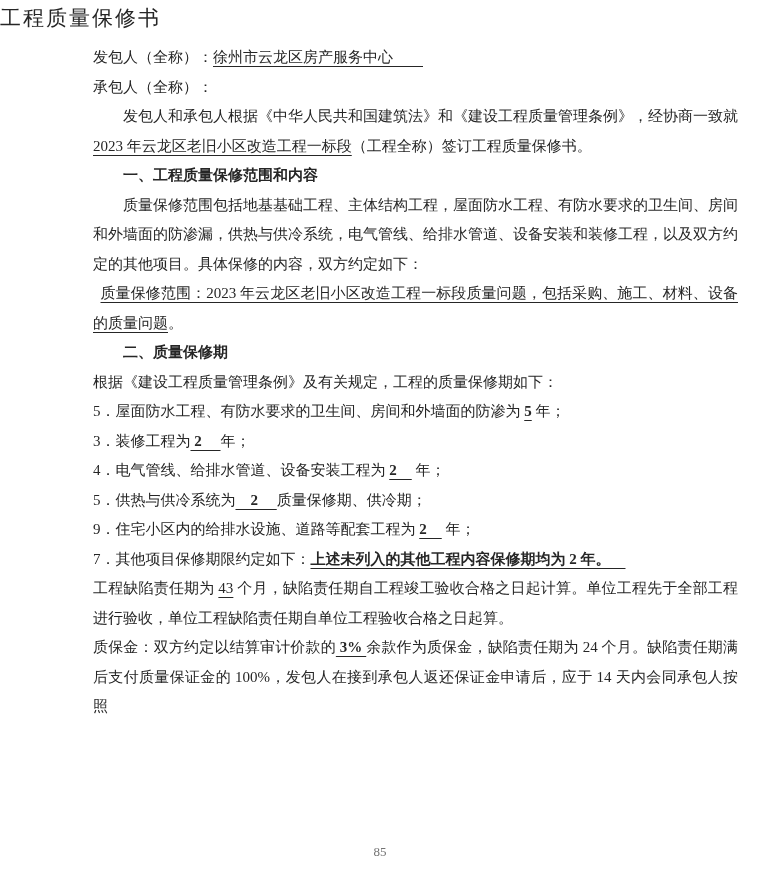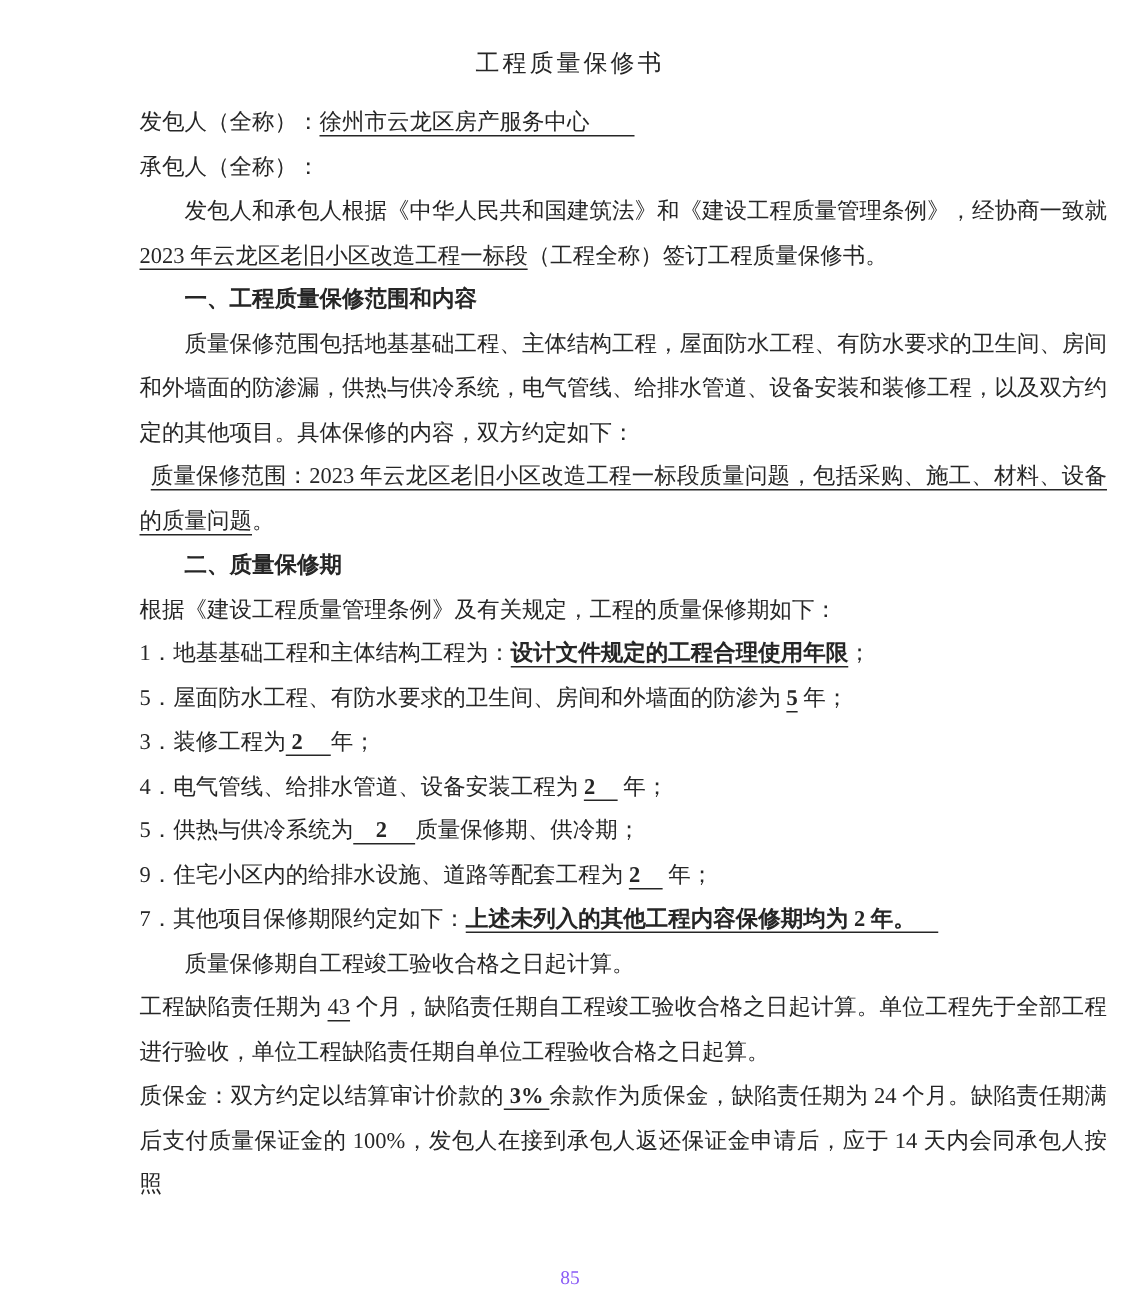--- a/index.html
+++ b/index.html
@@ -12,24 +12,24 @@
     width: 760px;
     height: 870px;
     background: #ffffff;
     color: #262626;
     font-family: "Liberation Serif", "DejaVu Serif", serif;
     box-sizing: border-box;
     overflow: hidden;
   }
   .title {
     margin: 0;
-    padding-top: 28px;
+    padding-top: 3px;
     width: 100%;
-    text-align: center;
-    font-size: 16px;
+    text-align: left;
+    font-size: 21px;
     font-weight: 400;
     letter-spacing: 2px;
     line-height: 30px;
   }
   .body {
     box-sizing: border-box;
     width: 100%;
     padding: 10px 22px 0 93px;
   }
   .body p {
@@ -48,42 +48,40 @@
     text-decoration-thickness: 1px;
   }
   .b { font-weight: 700; }
   .pageno {
     position: absolute;
     bottom: 10px;
     left: 0;
     width: 100%;
     text-align: center;
     font-size: 13px;
-    color: #8b5cf6;
+    color: #737373;
   }
 </style>
 </head>
 <body>
 
 <div class="page">
   <h1 class="title">工程质量保修书</h1>
   <div class="body">
       <p><span>发包人（全称）：</span><span class="u">徐州市云龙区房产服务中心　　</span></p>
       <p><span>承包人（全称）：</span></p>
       <p class="ind"><span>发包人和承包人根据《中华人民共和国建筑法》和《建设工程质量管理条例》，经协商一致就</span><span class="u">2023 年云龙区老旧小区改造工程一标段</span><span>（工程全称）签订工程质量保修书。</span></p>
       <p class="ind hd"><span>一、工程质量保修范围和内容</span></p>
       <p class="ind"><span>质量保修范围包括地基基础工程、主体结构工程，屋面防水工程、有防水要求的卫生间、房间和外墙面的防渗漏，供热与供冷系统，电气管线、给排水管道、设备安装和装修工程，以及双方约定的其他项目。具体保修的内容，双方约定如下：</span></p>
       <p class="ind1"><span class="u">质量保修范围：2023 年云龙区老旧小区改造工程一标段质量问题，包括采购、施工、材料、设备的质量问题</span><span>。</span></p>
       <p class="ind hd"><span>二、质量保修期</span></p>
       <p><span>根据《建设工程质量管理条例》及有关规定，工程的质量保修期如下：</span></p>
-      <p><span>1．地基基础工程和主体结构工程为：</span><span class="u b">设计文件规定的工程合理使用年限</span><span>；</span></p>
       <p><span>5．屋面防水工程、有防水要求的卫生间、房间和外墙面的防渗为 </span><span class="u b">5</span><span> 年；</span></p>
       <p><span>3．装修工程为</span><span class="u b"> 2　 </span><span> 年；</span></p>
       <p><span>4．电气管线、给排水管道、设备安装工程为 </span><span class="u b">2　</span><span> 年；</span></p>
       <p><span>5．供热与供冷系统为</span><span class="u b">　2　 </span><span> 质量保修期、供冷期；</span></p>
       <p><span>9．住宅小区内的给排水设施、道路等配套工程为 </span><span class="u b">2　</span><span> 年；</span></p>
       <p><span>7．其他项目保修期限约定如下：</span><span class="u b">上述未列入的其他工程内容保修期均为 2 年。　</span></p>
-      <p class="ind"><span>质量保修期自工程竣工验收合格之日起计算。</span></p>
       <p><span>工程缺陷责任期为 </span><span class="u">43</span><span> 个月，缺陷责任期自工程竣工验收合格之日起计算。单位工程先于全部工程进行验收，单位工程缺陷责任期自单位工程验收合格之日起算。</span></p>
       <p><span>质保金：双方约定以结算审计价款的</span><span class="u b"> 3% </span><span>余款作为质保金，缺陷责任期为 24 个月。缺陷责任期满后支付质量保证金的 100%，发包人在接到承包人返还保证金申请后，应于 14 天内会同承包人按照</span></p>
     </div>
   <div class="pageno">85</div>
 </div>
 
 </body></html>

